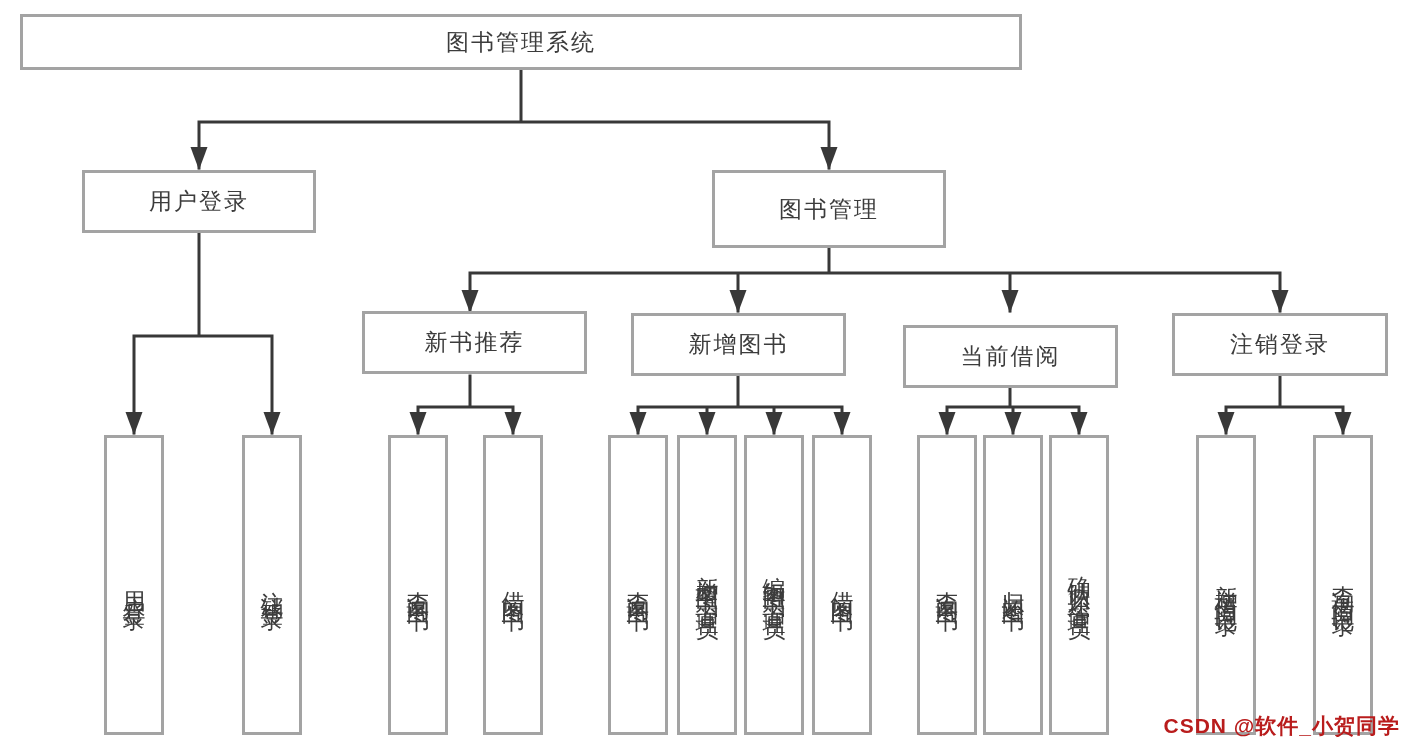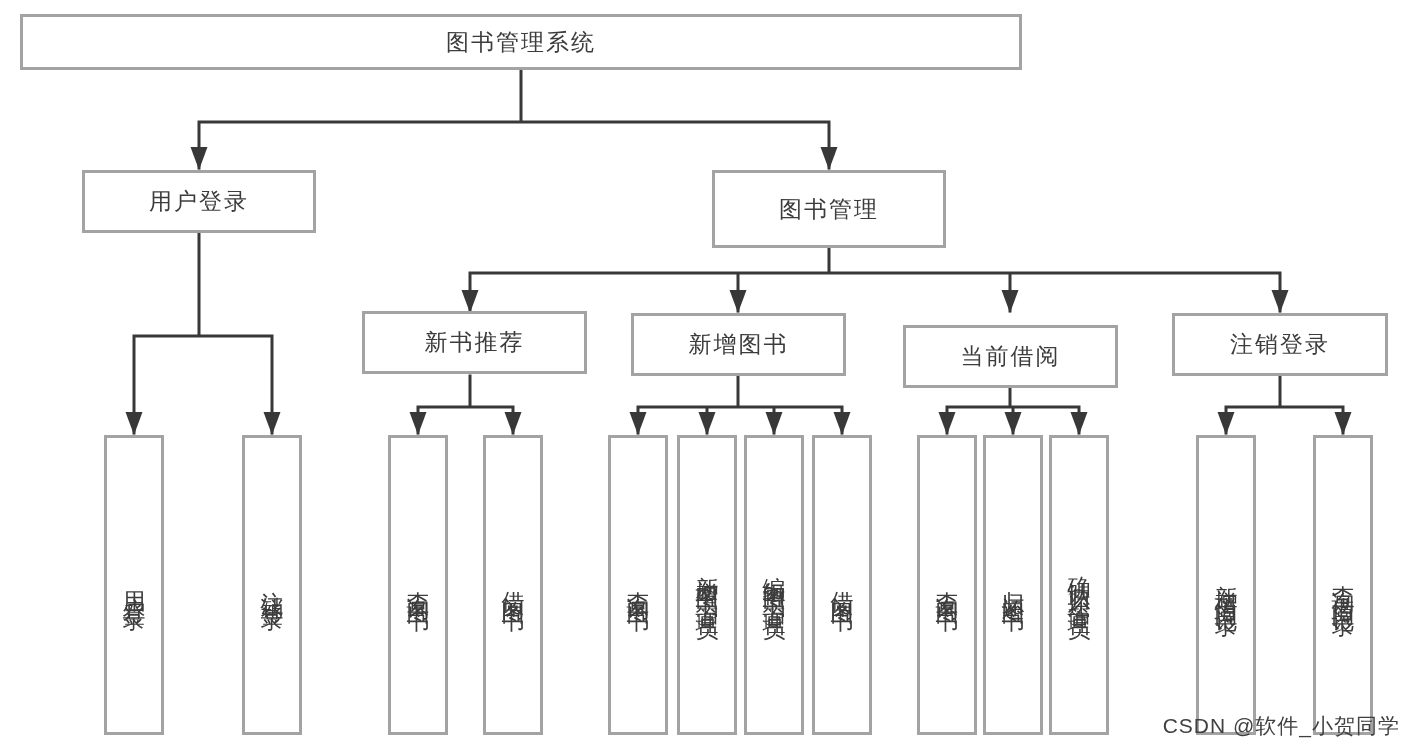--- a/index.html
+++ b/index.html
@@ -31,21 +31,21 @@
   .n-l3d{left:1172px;top:313px;width:216px;height:63px;}
   
   .leaf{top:435px;width:60px;height:300px;}
   .lf0{left:104px;}  .lf1{left:242px;}
   .lf2{left:388px;}  .lf3{left:483px;}
   .lf4{left:608px;}  .lf5{left:677px;}  .lf6{left:744px;}  .lf7{left:812px;}
   .lf8{left:917px;}  .lf9{left:983px;}  .lf10{left:1049px;}
   .lf11{left:1196px;} .lf12{left:1313px;}
   .watermark{
     position:absolute;right:5px;bottom:7px;z-index:5;
-    font-size:21px;color:#404040;letter-spacing:1px;white-space:nowrap;
+    font-size:21px;color:#b91c1c;letter-spacing:1px;white-space:nowrap;font-weight:bold;
   }
 </style>
 </head>
 <body>
 
 <div class="canvas">
 
   <svg class="connectors" width="1405" height="747" viewBox="0 0 1405 747">
     <path fill="none" stroke="#383838" stroke-width="3" stroke-linecap="square" d="
       M521 70 V122  M199 122 H829  M199 122 V168  M829 122 V168

